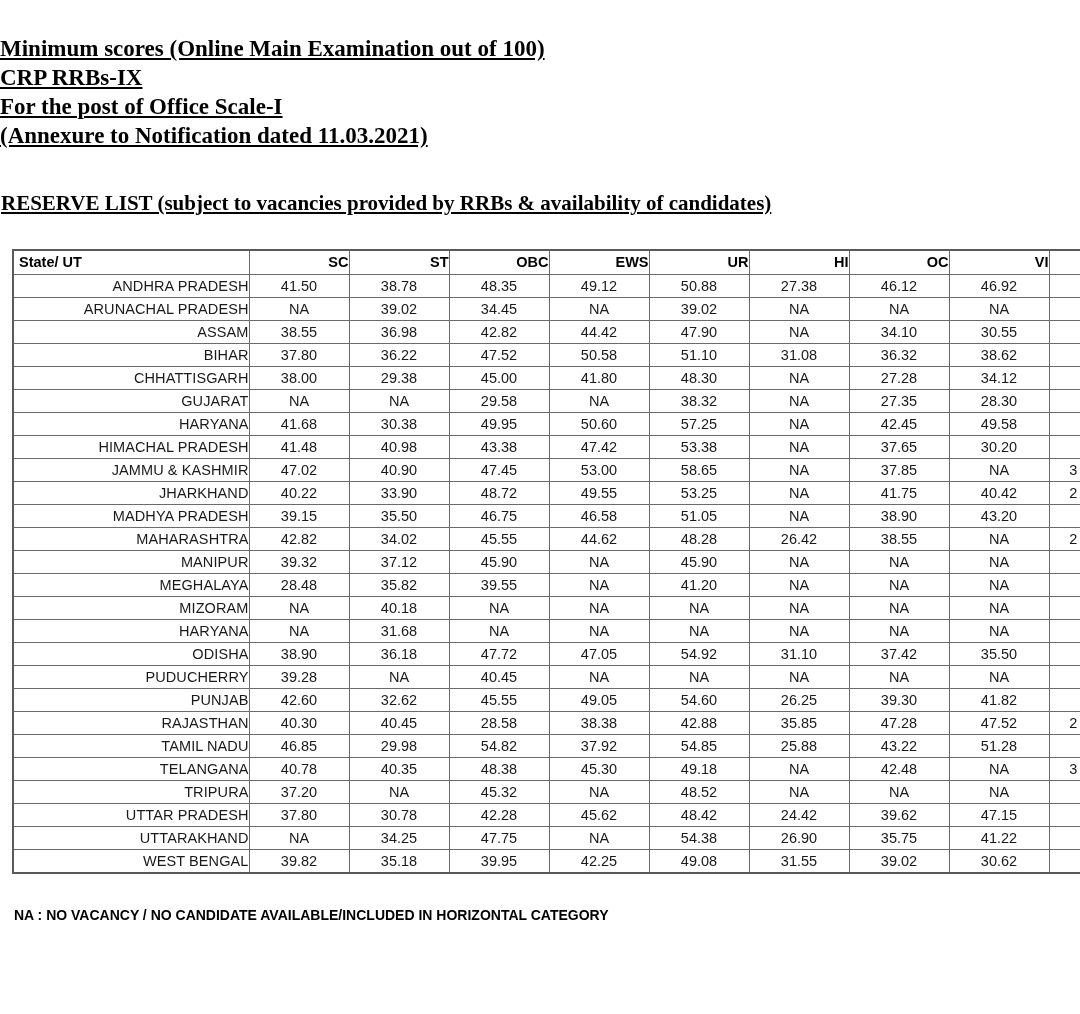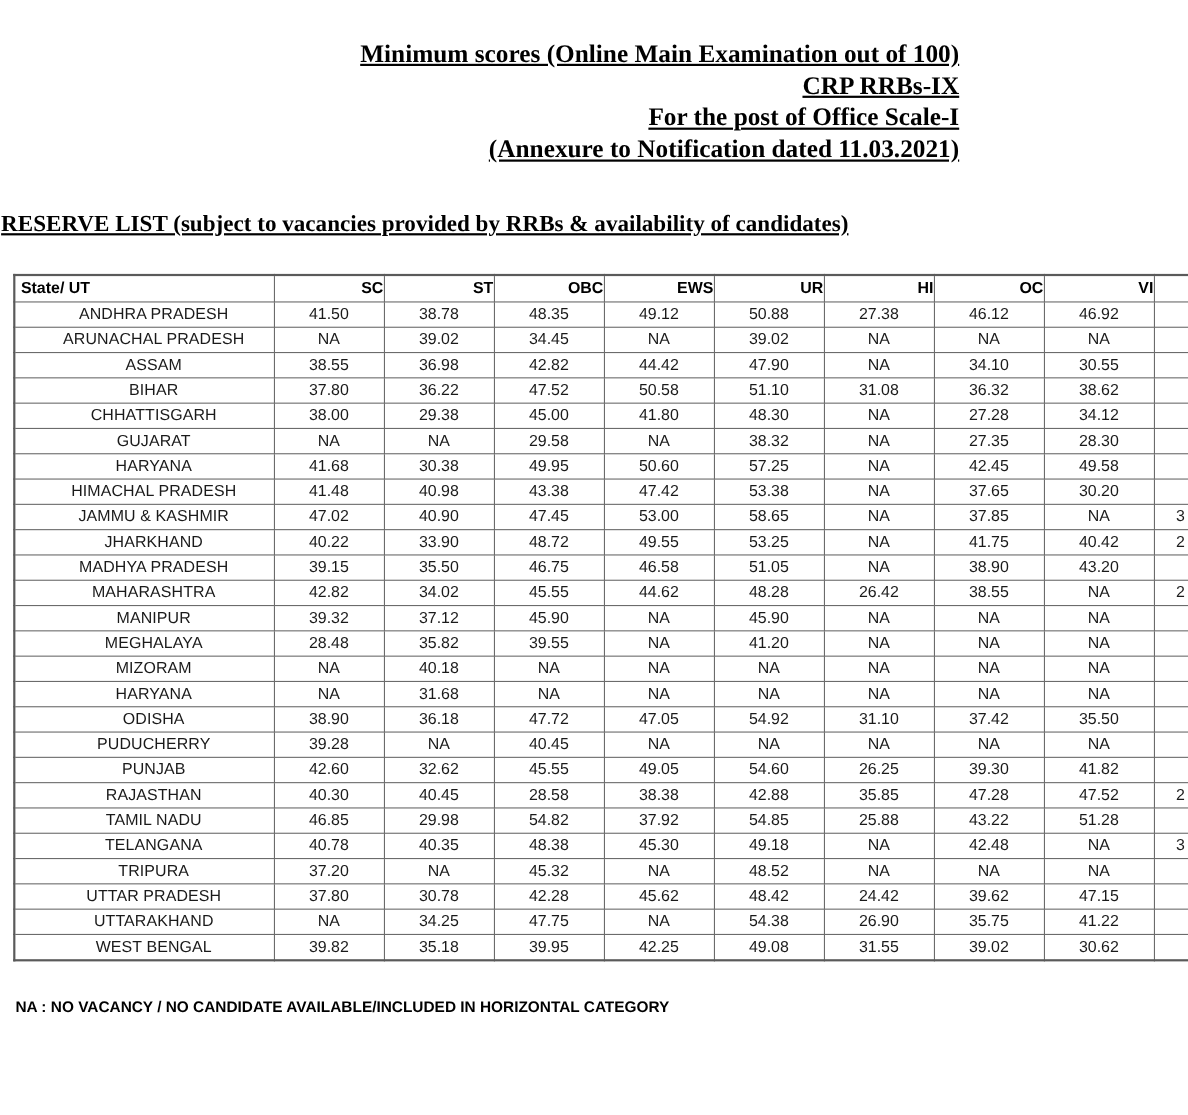--- a/index.html
+++ b/index.html
@@ -20,21 +20,21 @@
     height: 1014px;
     background: #fff;
   }
 
   
   .title-block {
     position: absolute;
     top: 34px;
     left: 0;
     width: 872px;
-    text-align: right;
+    text-align: left;
   }
   .title-line {
     font-family: "Liberation Serif", serif;
     font-weight: bold;
     font-size: 23px;
     line-height: 29px;
     letter-spacing: 0px;
     white-space: nowrap;
   }
   .title-line span.u {
@@ -97,21 +97,21 @@
     color: #000000;
   }
   table.scores thead th.state-head {
     text-align: left;
     padding-left: 5px;
   }
   table.scores thead th.num-head {
     text-align: right;
   }
   table.scores td.state-cell {
-    text-align: center;
+    text-align: right;
     padding-left: 17px;
     letter-spacing: 0.1px;
   }
   table.scores td.num-cell {
     text-align: center;
   }
   
   table.scores {
     border: 2px solid #5a5a5a;
   }

